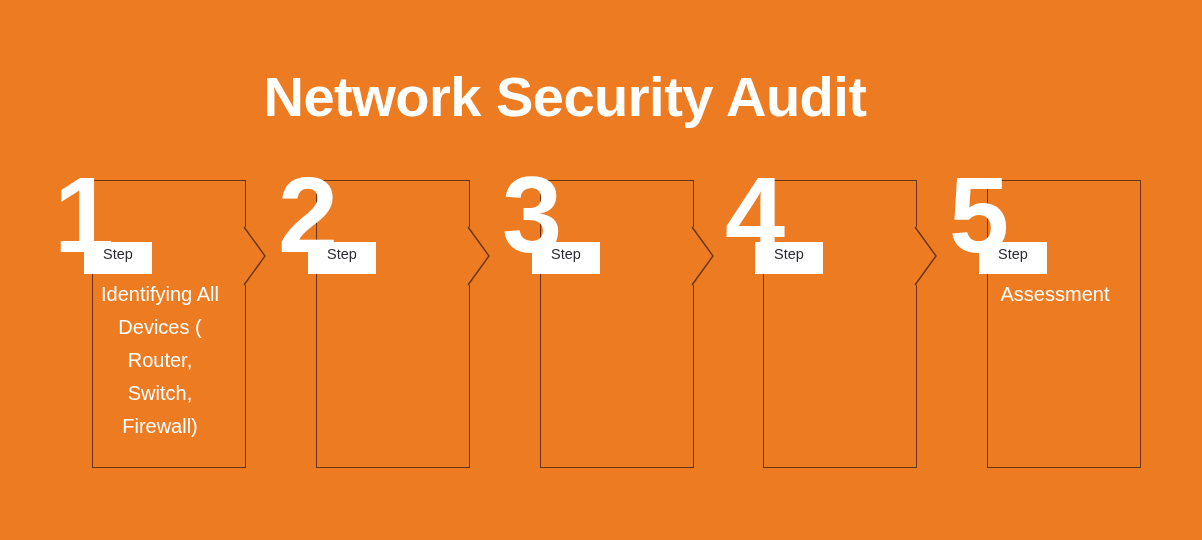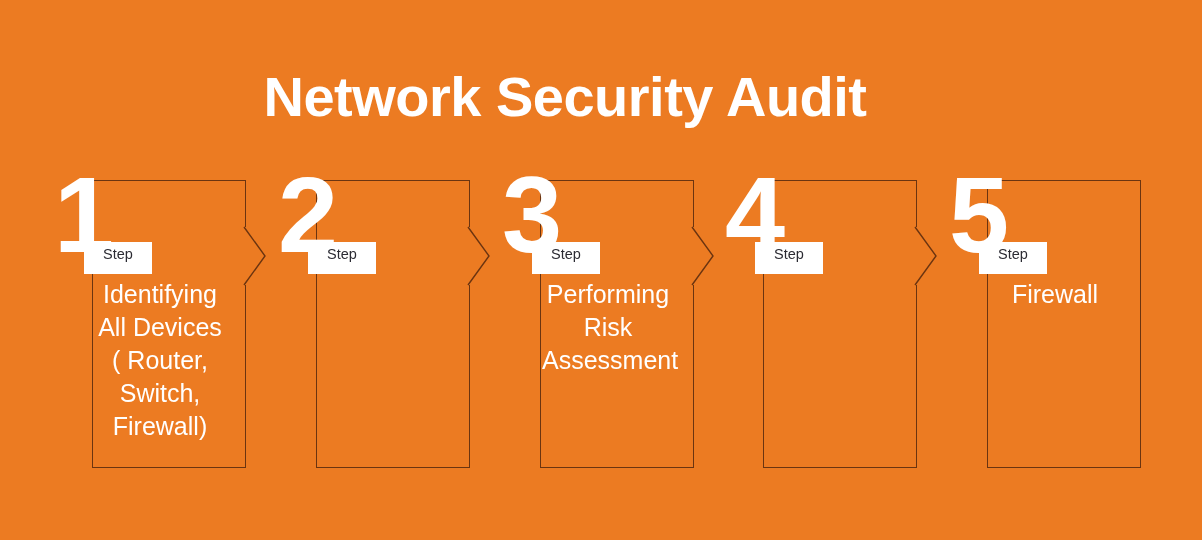--- a/index.html
+++ b/index.html
@@ -120,21 +120,21 @@
     z-index: 4;
   }
 
   
   .card-body {
     position: absolute;
     left: 2px;
     right: 20px;
     top: 98px;
     color: #FFFFFF;
-    font-size: 25px;
+    font-size: 20px;
     font-weight: 400;
     line-height: 33px;
     text-align: center;
     z-index: 2;
   }
 </style>
 </head>
 <body>
 
 <div id="stage">
@@ -168,34 +168,33 @@
       <div class="card" style="left: 540px; width: 154px;">
         <div class="card-frame"></div>
         <div class="chevron-mask"></div>
         <div class="chevron">
           <svg width="22" height="58" viewBox="0 0 22 58">
             <path d="M0 0 L21 29 L0 58" fill="none" stroke="#6B3410" stroke-width="1.4" stroke-linejoin="miter" stroke-linecap="butt"></path>
           </svg>
         </div>
         <div class="numeral">3</div>
         <div class="step-badge">Step</div>
-        <div class="card-body">Performing Risk Assessment</div>
       </div>
       <div class="card" style="left: 763px; width: 154px;">
         <div class="card-frame"></div>
         <div class="chevron-mask"></div>
         <div class="chevron">
           <svg width="22" height="58" viewBox="0 0 22 58">
             <path d="M0 0 L21 29 L0 58" fill="none" stroke="#6B3410" stroke-width="1.4" stroke-linejoin="miter" stroke-linecap="butt"></path>
           </svg>
         </div>
         <div class="numeral">4</div>
         <div class="step-badge">Step</div>
       </div>
       <div class="card" style="left: 987px; width: 154px;">
         <div class="card-frame"></div>
         <div class="numeral">5</div>
         <div class="step-badge">Step</div>
-        <div class="card-body">Firewall</div>
+        <div class="card-body">Assessment</div>
       </div>
     </div>
 
 </div>
 
 </body></html>

